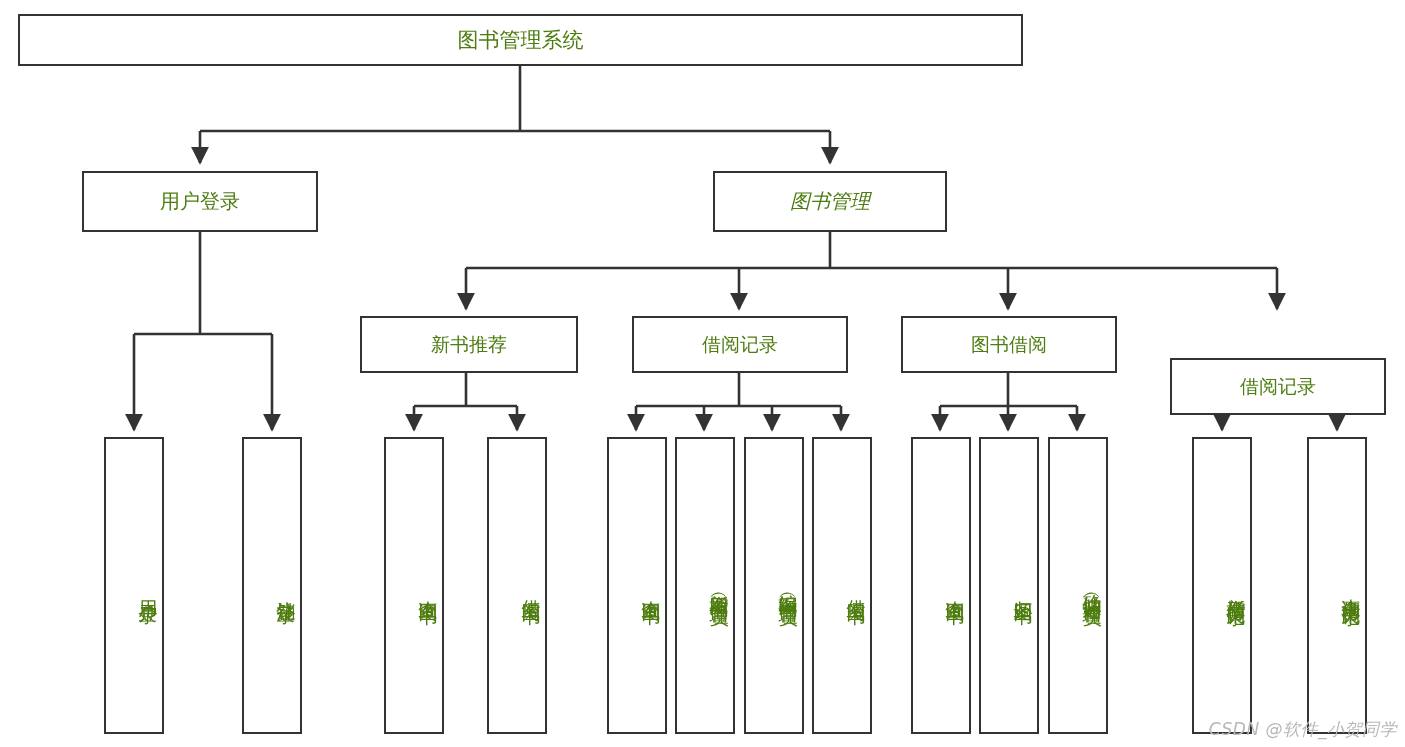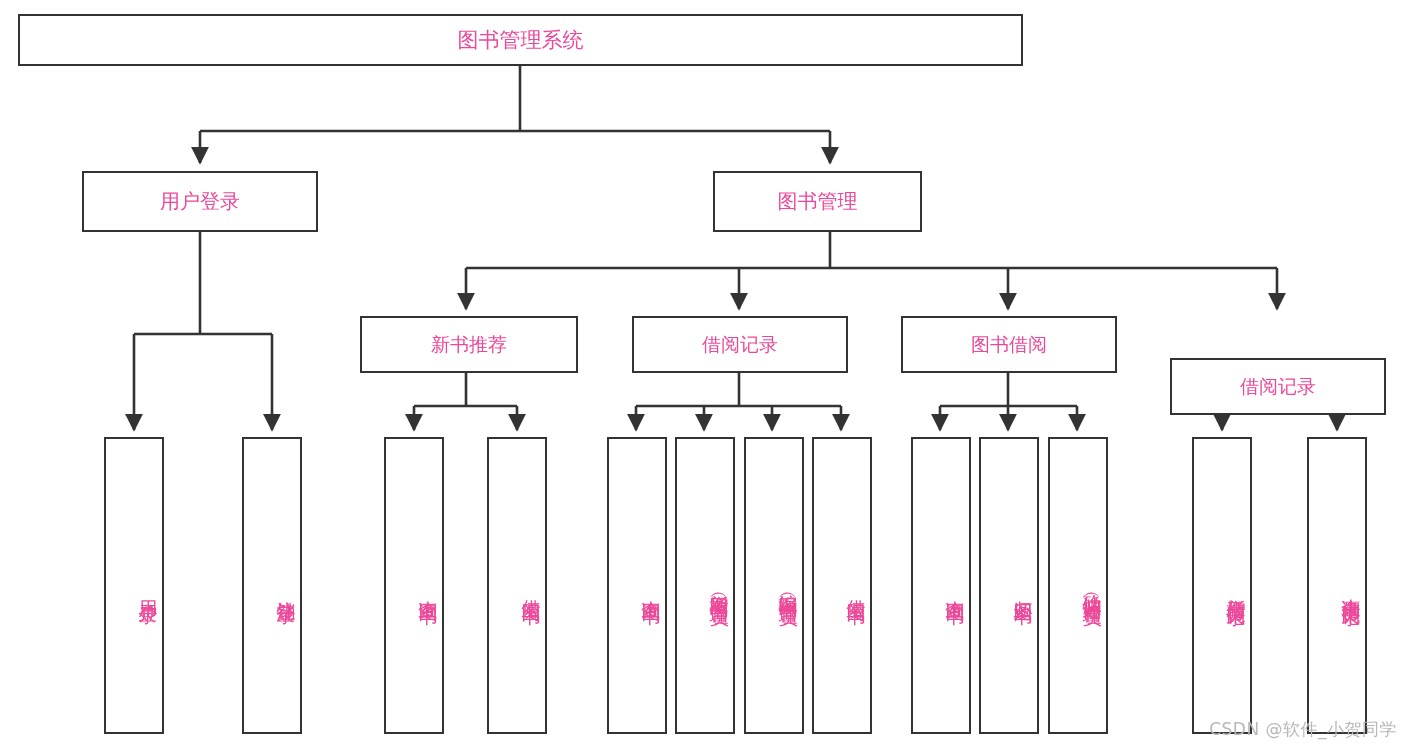--- a/index.html
+++ b/index.html
@@ -27,21 +27,21 @@
     pointer-events: none;
   }
   .node {
     position: absolute;
     box-sizing: border-box;
     background: #ffffff;
     border: 2px solid #333333;
     display: flex;
     align-items: center;
     justify-content: center;
-    color: #ec4899;
+    color: #4d7c0f;
     text-align: center;
   }
   .node.level-0 { font-size: 21px; }
   .node.level-1 { font-size: 20px; }
   .node.level-2 { font-size: 19px; }
   .node.leaf {
     font-size: 19px;
     writing-mode: vertical-rl;
     text-orientation: upright;
     letter-spacing: 2px;
@@ -54,20 +54,21 @@
     padding-top: 4px;
   }
   .watermark {
     position: absolute;
     right: 8px;
     bottom: 6px;
     font-size: 17px;
     color: #b8b8b8;
     letter-spacing: 0.5px;
     white-space: nowrap;
+    font-style: italic;
   }
 </style>
 </head>
 <body>
 
 <div id="canvas">
 
   <svg id="wires" viewBox="0 0 1405 747" width="1405" height="747" xmlns="http://www.w3.org/2000/svg">
     <defs>
       <marker id="arrow" viewBox="0 0 10 10" refX="9" refY="5" markerWidth="7" markerHeight="7" orient="auto-start-reverse">
@@ -118,21 +119,21 @@
     </g>
   </svg>
 
   <div class="node level-0" style="left:18px; top:14px; width:1005px; height:52px;">
     <span>图书管理系统</span>
   </div>
 
   <div class="node level-1" style="left:82px; top:171px; width:236px; height:61px;">
     <span>用户登录</span>
   </div>
-  <div class="node level-1" style="left:713px; top:171px; width:209px; height:61px;">
+  <div class="node level-1" style="left:713px; top:171px; width:234px; height:61px;font-style:italic;">
     <span>图书管理</span>
   </div>
 
   <div class="node level-2" style="left:360px; top:316px; width:218px; height:57px;">
     <span>新书推荐</span>
   </div>
   <div class="node level-2" style="left:632px; top:316px; width:216px; height:57px;">
     <span>借阅记录</span>
   </div>
   <div class="node level-2" style="left:901px; top:316px; width:216px; height:57px;">

